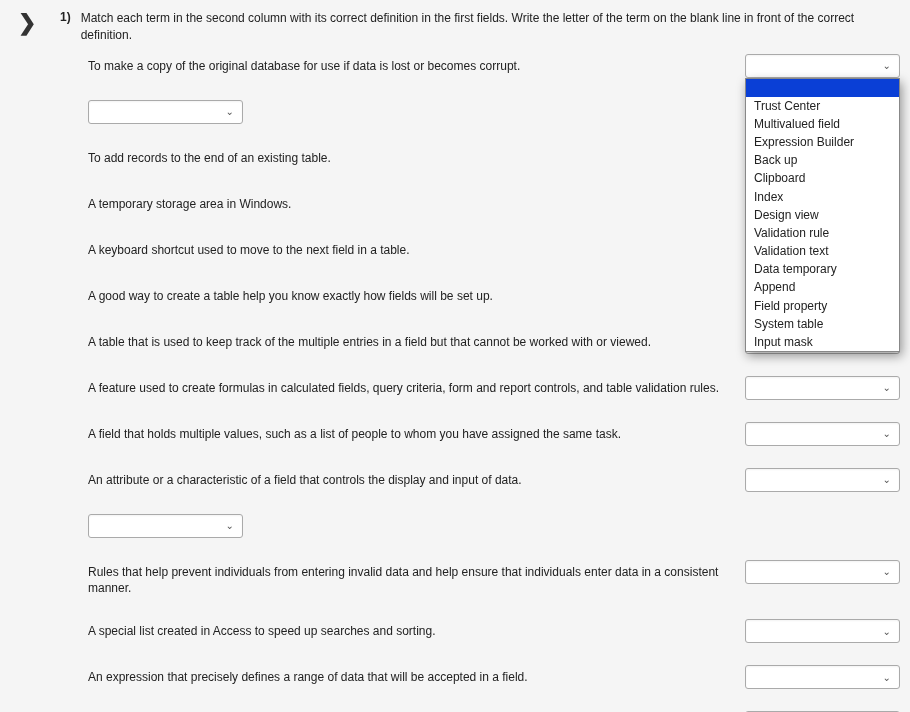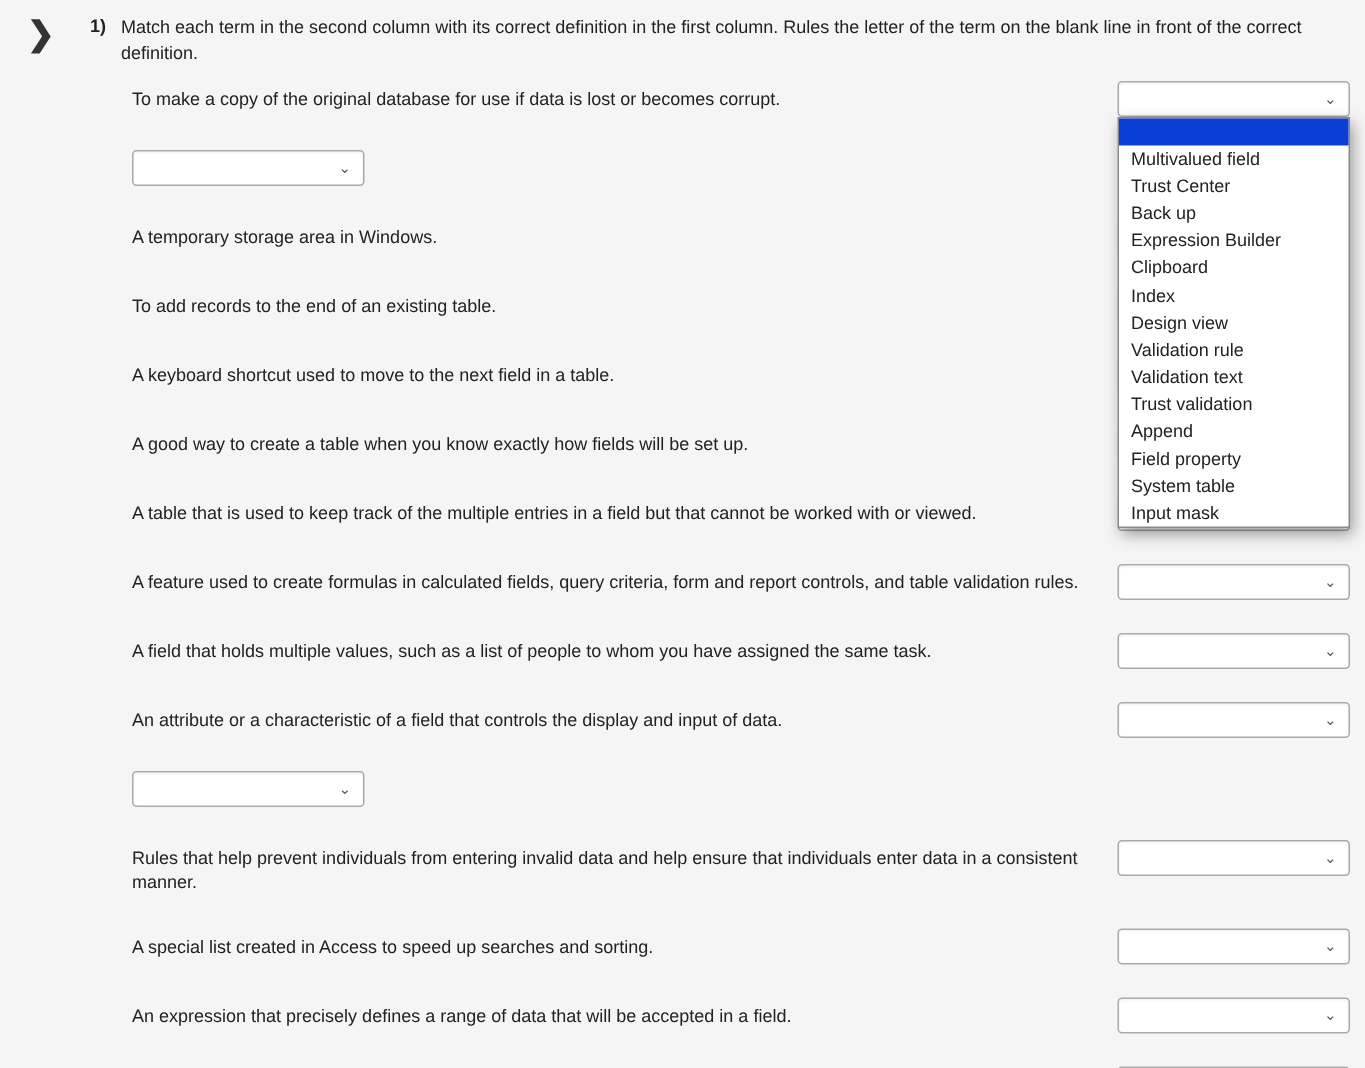--- a/index.html
+++ b/index.html
@@ -102,82 +102,82 @@
 </head>
 <body>
 
 <div class="nav-arrow">
   <span>❯</span>
 </div>
 
 <div class="question-container">
   <div class="question-header">
     <span class="qnum">1)</span>
-    <span class="qtext">Match each term in the second column with its correct definition in the first column. Rules the letter of the term on the blank line in front of the correct definition.</span>
+    <span class="qtext">Match each term in the second column with its correct definition in the first fields. Write the letter of the term on the blank line in front of the correct definition.</span>
   </div>
 
   <div class="rows" id="rows">
       <div class="row">
         <div class="definition">To make a copy of the original database for use if data is lost or becomes corrupt.</div>
         <div class="select-wrap">
           <div class="select-box">
             <span class="chevron">⌄</span>
           </div>
           <div class="dropdown-panel">
             <div class="blank-sel"></div>
+            <div class="opt">Trust Center</div>
             <div class="opt">Multivalued field</div>
-            <div class="opt">Trust Center</div>
+            <div class="opt">Expression Builder</div>
             <div class="opt">Back up</div>
-            <div class="opt">Expression Builder</div>
             <div class="opt">Clipboard</div>
             <div class="opt">Index</div>
             <div class="opt">Design view</div>
             <div class="opt">Validation rule</div>
             <div class="opt">Validation text</div>
-            <div class="opt">Trust validation</div>
+            <div class="opt">Data temporary</div>
             <div class="opt">Append</div>
             <div class="opt">Field property</div>
             <div class="opt">System table</div>
             <div class="opt">Input mask</div>
           </div>
         </div>
       </div>
       <div class="row">
         <div class="select-wrap">
           <div class="select-box">
             <span class="chevron">⌄</span>
           </div>
         </div>
       </div>
       <div class="row">
+        <div class="definition">To add records to the end of an existing table.</div>
+        <div class="select-wrap">
+          <div class="select-box">
+            <span class="chevron">⌄</span>
+          </div>
+        </div>
+      </div>
+      <div class="row">
         <div class="definition">A temporary storage area in Windows.</div>
         <div class="select-wrap">
           <div class="select-box">
             <span class="chevron">⌄</span>
           </div>
         </div>
       </div>
       <div class="row">
-        <div class="definition">To add records to the end of an existing table.</div>
-        <div class="select-wrap">
-          <div class="select-box">
-            <span class="chevron">⌄</span>
-          </div>
-        </div>
-      </div>
-      <div class="row">
         <div class="definition">A keyboard shortcut used to move to the next field in a table.</div>
         <div class="select-wrap">
           <div class="select-box">
             <span class="chevron">⌄</span>
           </div>
         </div>
       </div>
       <div class="row">
-        <div class="definition">A good way to create a table when you know exactly how fields will be set up.</div>
+        <div class="definition">A good way to create a table help you know exactly how fields will be set up.</div>
         <div class="select-wrap">
           <div class="select-box">
             <span class="chevron">⌄</span>
           </div>
         </div>
       </div>
       <div class="row">
         <div class="definition">A table that is used to keep track of the multiple entries in a field but that cannot be worked with or viewed.</div>
         <div class="select-wrap">
           <div class="select-box">

